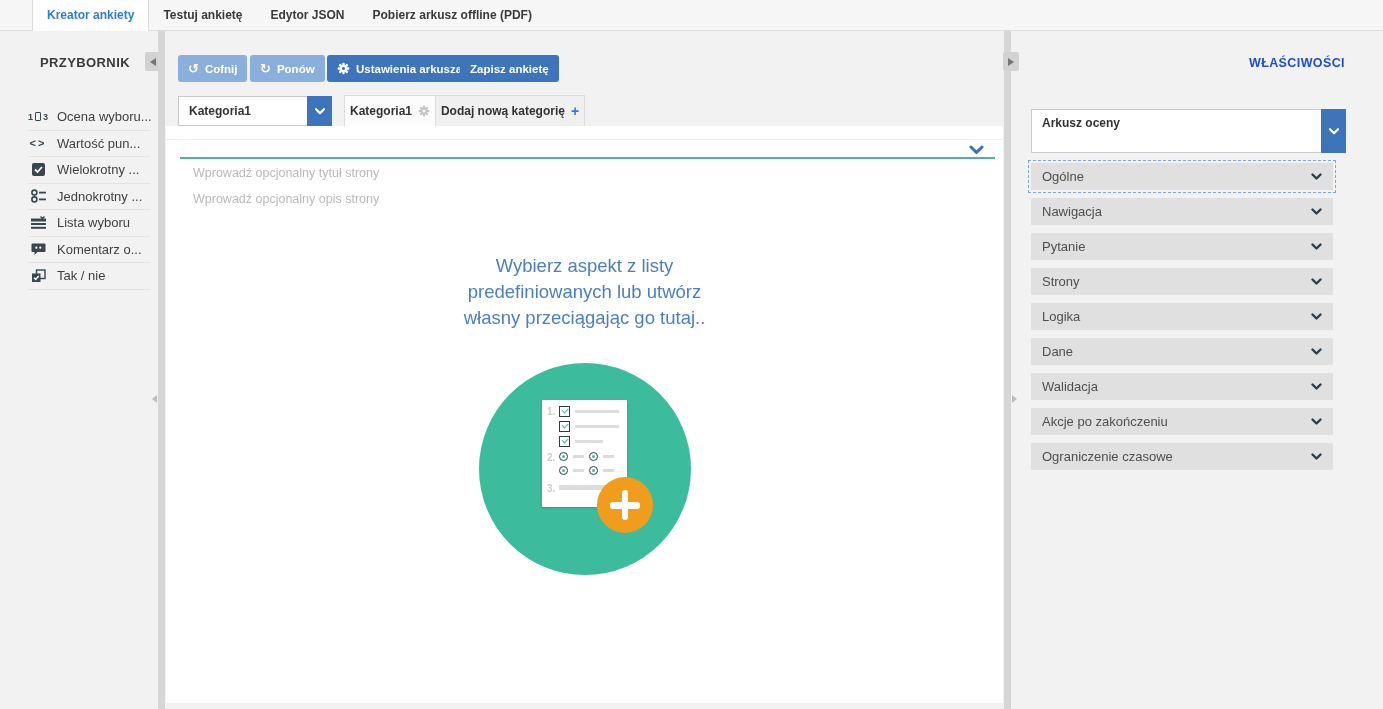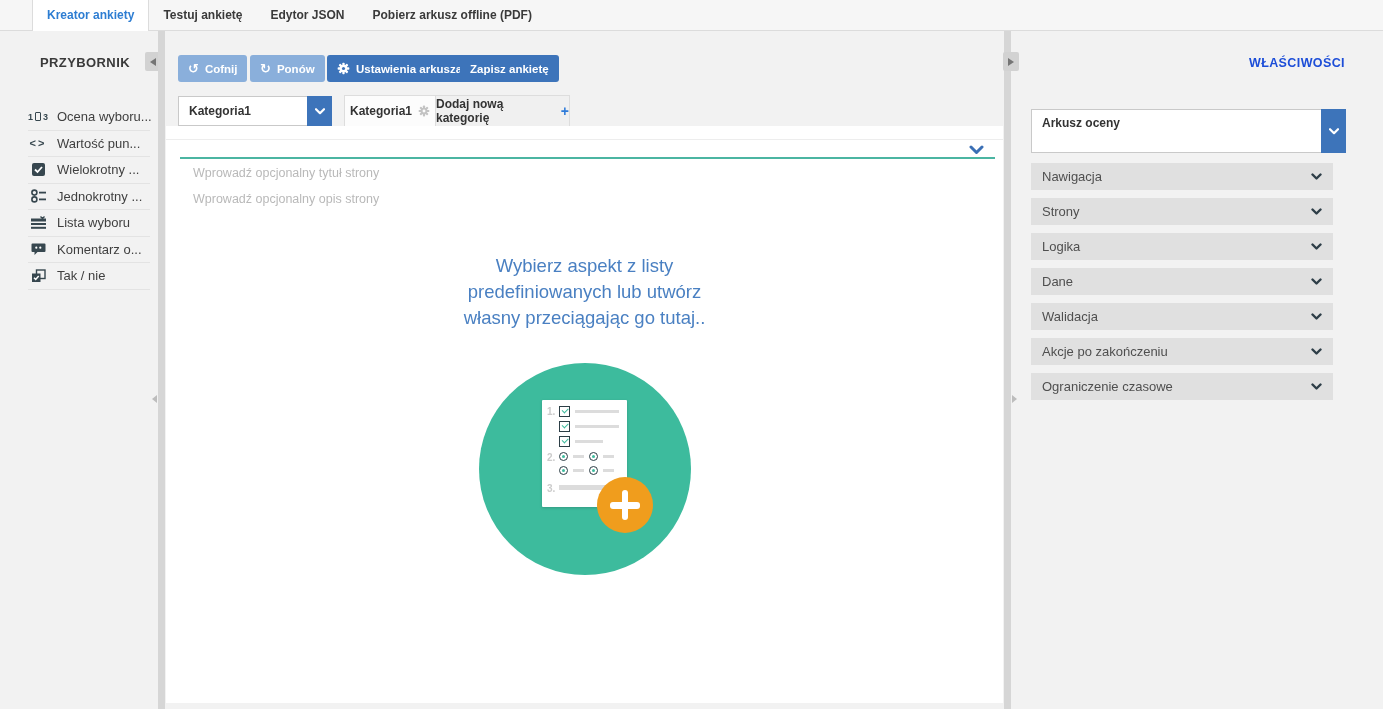--- a/index.html
+++ b/index.html
@@ -56,21 +56,21 @@
   .btn-primary  { background:#3d74ba; }
   
   .cat-select { position:absolute; left:178px; top:96px; width:154px; height:30px; display:flex; cursor:pointer; }
   .cat-select .sel-text { flex:1; background:#fff; border:1px solid #c9c9c9; border-right:none;
                           font-size:12px; font-weight:bold; color:#333; line-height:28px; padding-left:10px; }
   .sel-btn { width:25px; background:#3d74ba; display:flex; align-items:center; justify-content:center; }
   .cat-tab { position:absolute; top:95px; height:31px; display:flex; align-items:center; justify-content:center;
              gap:6px; font-size:12px; font-weight:bold; color:#333; cursor:pointer;
              border:1px solid #ddd; border-bottom:none; }
   .cat-tab1 { left:344px; width:92px; background:#fcfcfc; }
-  .cat-tab2 { left:435px; width:135px; background:#f0f0f0; }
+  .cat-tab2 { left:435px; width:150px; background:#f0f0f0; }
   .plus-blue { color:#2e7bd9; font-size:14px; font-weight:bold; line-height:1; }
   
   .canvas { position:absolute; left:166px; top:126px; width:837px; height:577px; background:#fff; }
   .canvas-topline { position:absolute; left:0; top:13px; width:100%; height:1px; background:#ededed; }
   .page-chevron { position:absolute; right:19px; top:15px; cursor:pointer; }
   .page-headline { position:absolute; left:14px; top:31px; width:815px; height:2px; background:#4bb5a2; }
   .ph { position:absolute; left:27px; font-size:12.5px; color:#b9b9b9; cursor:text; }
   .ph-title { top:40px; } .ph-desc { top:66px; }
   .dropzone-text { position:absolute; left:0; top:127px; width:100%; text-align:center;
                    font-size:18.5px; line-height:26px; color:#4a80c2; }
@@ -302,27 +302,39 @@
 <div class="props-select">
   <div class="sel-text">Arkusz oceny</div>
   <div class="sel-btn">
     <svg width="10" height="7" viewBox="0 0 10 7">
         <polyline points="1,1.2 5,5.2 9,1.2" fill="none" stroke="#fff" stroke-width="2.2" stroke-linecap="round" stroke-linejoin="round"></polyline>
       </svg>
   </div>
 </div>
 
 <div class="accordion">
+  <div class="acc focused">
+    <span>Ogólne</span>
+    <svg width="11" height="8" viewBox="0 0 11 8">
+        <polyline points="1.5,1.5 5.5,5.5 9.5,1.5" fill="none" stroke="#2e3e48" stroke-width="2.4" stroke-linecap="round" stroke-linejoin="round"></polyline>
+      </svg>
+  </div>
   <div class="acc">
     <span>Nawigacja</span>
     <svg width="11" height="8" viewBox="0 0 11 8">
         <polyline points="1.5,1.5 5.5,5.5 9.5,1.5" fill="none" stroke="#2e3e48" stroke-width="2.4" stroke-linecap="round" stroke-linejoin="round"></polyline>
       </svg>
   </div>
   <div class="acc">
+    <span>Pytanie</span>
+    <svg width="11" height="8" viewBox="0 0 11 8">
+        <polyline points="1.5,1.5 5.5,5.5 9.5,1.5" fill="none" stroke="#2e3e48" stroke-width="2.4" stroke-linecap="round" stroke-linejoin="round"></polyline>
+      </svg>
+  </div>
+  <div class="acc">
     <span>Strony</span>
     <svg width="11" height="8" viewBox="0 0 11 8">
         <polyline points="1.5,1.5 5.5,5.5 9.5,1.5" fill="none" stroke="#2e3e48" stroke-width="2.4" stroke-linecap="round" stroke-linejoin="round"></polyline>
       </svg>
   </div>
   <div class="acc">
     <span>Logika</span>
     <svg width="11" height="8" viewBox="0 0 11 8">
         <polyline points="1.5,1.5 5.5,5.5 9.5,1.5" fill="none" stroke="#2e3e48" stroke-width="2.4" stroke-linecap="round" stroke-linejoin="round"></polyline>
       </svg>

